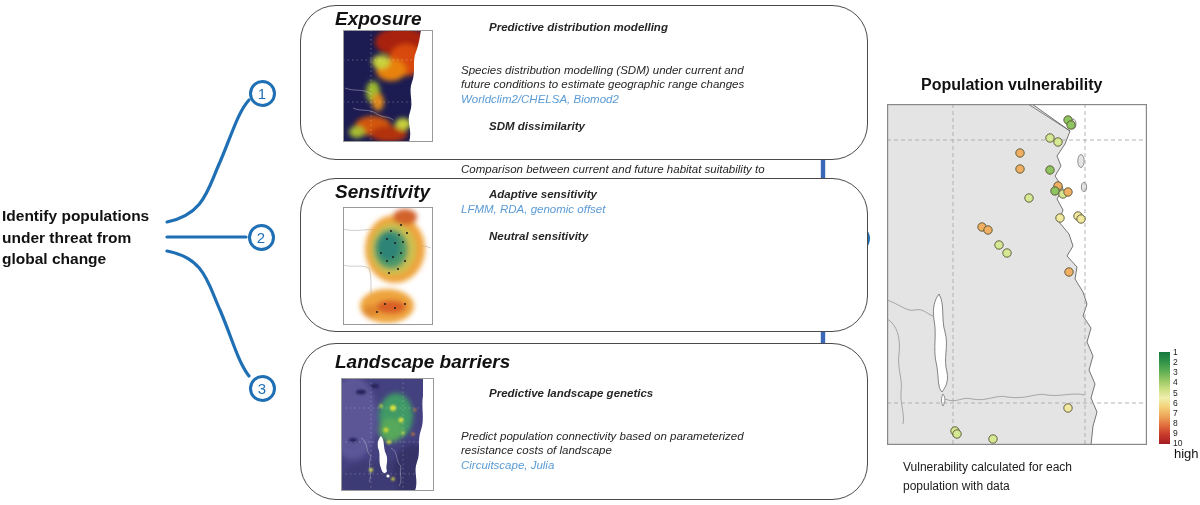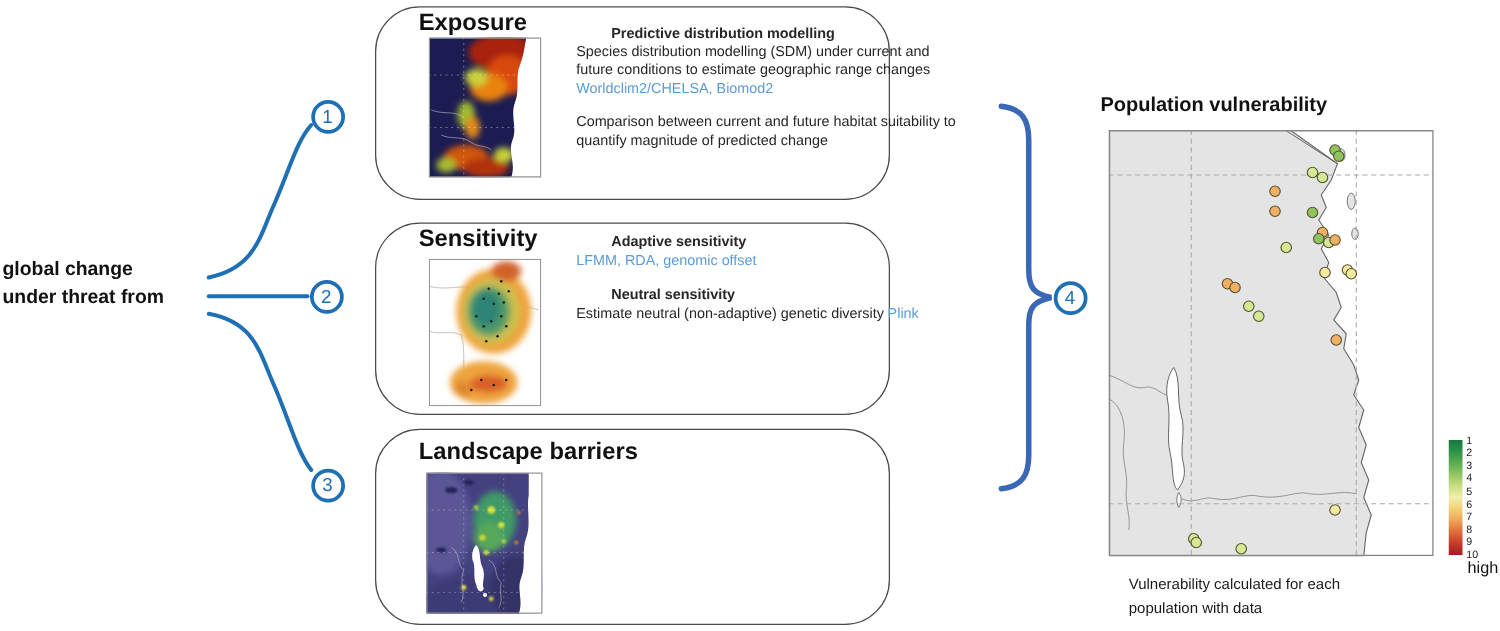--- a/index.html
+++ b/index.html
@@ -19,35 +19,35 @@
   
   .step-circle{position:absolute;width:27px;height:27px;border-radius:50%;
     border:3px solid var(--accent);background:#fff;color:var(--accent);
     display:flex;align-items:center;justify-content:center;
     font-size:15px;line-height:1;box-sizing:border-box;}
   
   .overlay{position:absolute;left:0;top:0;pointer-events:none;}
   .connector{stroke:var(--accent);stroke-width:3.2;fill:none;stroke-linecap:round;}
   .brace-path{stroke:var(--brace);stroke-width:4.4;fill:none;stroke-linecap:round;}
   
-  .method-box{position:absolute;left:300px;width:412px;border:1.2px solid var(--box-border);
-    border-radius:36px;box-sizing:border-box;background:#fff;}
+  .method-box{position:absolute;left:300px;width:568px;border:1.2px solid var(--box-border);
+    border-radius:36px;box-sizing:border-box;background:#fff;font-style:italic;}
   .box-title{position:absolute;left:34px;font-size:19px;font-weight:700;color:#111;}
   .thumb{position:absolute;}
   .thumb svg{display:block;}
   .box-text{position:absolute;left:160px;width:308px;font-size:11.5px;color:#262626;}
   .section + .section{margin-top:13px;}
   .sec-head{font-weight:700;line-height:14.5px;margin-left:28px;}
-  .sec-body{line-height:14.5px;}
+  .sec-body{line-height:14.5px;margin-top:28px;}
   .sec-tools{line-height:14.5px;color:var(--link);}
   .sec-tools:empty{display:none;}
   .link-inline{color:var(--link);margin-left:3px;}
   .link-inline:empty{display:none;}
   
-  .vuln-title{position:absolute;left:841px;top:76px;width:260px;text-align:center;
+  .vuln-title{position:absolute;left:921px;top:76px;width:260px;text-align:left;
     font-size:16px;font-weight:700;color:#111;}
   .vuln-map{position:absolute;left:887px;top:104px;}
   .vuln-caption{position:absolute;left:903px;top:458px;width:218px;
     font-size:12px;line-height:19px;color:#1a1a1a;}
   .legend-low{position:absolute;left:1230px;top:334px;font-size:13px;color:#111;}
   .legend-high{position:absolute;left:1174px;top:446px;font-size:13px;color:#111;}
   .legend-bar{position:absolute;left:1159px;top:352px;width:11px;height:92px;}
   .legend-ticks{position:absolute;left:1173px;top:348px;height:100px;
     display:flex;flex-direction:column;justify-content:space-between;
     font-size:8.5px;color:#222;line-height:1;}
@@ -58,22 +58,23 @@
 <div class="canvas">
 
   <svg class="overlay" width="1200" height="505">
     <path class="connector" d="M 167 222 C 205 214, 208 188, 220 162 C 232 134, 238 112, 249 100"></path>
     <path class="connector" d="M 167 237 H 246"></path>
     <path class="connector" d="M 167 251 C 205 258, 208 284, 220 310 C 232 338, 238 362, 249 376"></path>
     <path class="brace-path" d="M 801 85 C 818 87, 823 96, 823 112 L 823 216 C 823 230, 827 235, 841 238 C 827 241, 823 246, 823 260 L 823 364 C 823 380, 818 389, 801 391"></path>
   </svg>
 
   <div class="left-heading">
+    <div>Identify populations</div>
+    <div>under threat from</div>
     <div>global change</div>
-    <div>under threat from</div>
   </div>
 
   <div class="step-circle" style="left:248.5px;top:79.5px;">1</div>
   <div class="step-circle" style="left:247.5px;top:223.5px;">2</div>
   <div class="step-circle" style="left:248.5px;top:374.5px;">3</div>
   <div class="step-circle" style="left:842.5px;top:224.5px;">4</div>
 
   <div class="method-box" style="top:5px;height:155px;">
     <div class="box-title" style="top:2px;">Exposure</div>
     <div class="thumb" style="left:42px;top:24px;">
@@ -108,20 +109,21 @@
         <rect x="0.5" y="0.5" width="89" height="111" fill="none" stroke="#999" stroke-width="1"></rect>
       </svg>
     </div>
     <div class="box-text" style="top:14px;">
       <div class="section">
         <div class="sec-head">Predictive distribution modelling</div>
         <div class="sec-body"><span>Species distribution modelling (SDM) under current and future conditions to estimate geographic range changes</span></div>
         <div class="sec-tools">Worldclim2/CHELSA, Biomod2</div>
       </div>
       <div class="section">
+        <div class="sec-head">SDM dissimilarity</div>
         <div class="sec-body"><span>Comparison between current and future habitat suitability to quantify magnitude of predicted change</span></div>
 
       </div>
     </div>
   </div>
 
   <div class="method-box" style="top:178px;height:154px;">
     <div class="box-title" style="top:2px;">Sensitivity</div>
     <div class="thumb" style="left:42px;top:28px;">
       <svg width="90" height="118" viewBox="0 0 90 118">
@@ -167,21 +169,20 @@
         <rect x="0.5" y="0.5" width="89" height="117" fill="none" stroke="#999" stroke-width="1"></rect>
       </svg>
     </div>
     <div class="box-text" style="top:8px;">
       <div class="section">
         <div class="sec-head">Adaptive sensitivity</div>
         <div class="sec-tools">LFMM, RDA, genomic offset</div>
       </div>
       <div class="section">
         <div class="sec-head">Neutral sensitivity</div>
-        <div class="sec-body"><span>Estimate neutral (non-adaptive) genetic diversity</span><span class="link-inline">Plink</span></div>
 
       </div>
     </div>
   </div>
 
   <div class="method-box" style="top:343px;height:157px;">
     <div class="box-title" style="top:7px;text-align:center;">Landscape barriers</div>
     <div class="thumb" style="left:40px;top:34px;">
       <svg width="93" height="113" viewBox="0 0 93 113">
         <defs>
@@ -223,20 +224,27 @@
             <line x1="0" y1="64" x2="78" y2="64"></line>
             <line x1="0" y1="96" x2="75" y2="96"></line>
           <line x1="30" y1="0" x2="30" y2="113"></line>
             <line x1="62" y1="0" x2="62" y2="113"></line>
         </g>
         <g stroke="rgba(205,205,215,0.5)" stroke-width="0.8" fill="none">
           <path d="M20,60 C28,64 24,74 30,78 C26,88 32,96 28,104 M50,70 C58,74 54,84 60,88 C58,96 62,102 58,108"></path>
         </g>
         <rect x="0.5" y="0.5" width="92" height="112" fill="none" stroke="#999" stroke-width="1"></rect>
       </svg>
+    </div>
+    <div class="box-text" style="top:42px;">
+      <div class="section">
+        <div class="sec-head">Predictive landscape genetics</div>
+        <div class="sec-body"><span>Predict population connectivity based on parameterized resistance costs of landscape</span></div>
+        <div class="sec-tools">Circuitscape, Julia</div>
+      </div>
     </div>
   </div>
 
   <div class="vuln-title">Population vulnerability</div>
 
   <div class="vuln-map">
     <svg id="vuln-map-svg" width="260" height="341" viewBox="0 0 260 341">
       <rect width="260" height="341" fill="#ffffff"></rect>
       <path d="M0,0 L145,0 L183,27 L178,40 L170,52 L174,62 L168,72 L176,84 L170,95 L176,106 L172,118 L182,130 L186,142 L180,152 L190,163 L188,175 L196,188 L200,200 L196,212 L204,224 L200,238 L206,252 L202,266 L208,280 L204,294 L210,308 L206,322 L204,341 L0,341 Z" fill="#e4e4e4" stroke="#666" stroke-width="0.9"></path>
       <path d="M141,0 L183,27" fill="none" stroke="#666" stroke-width="0.8"></path>

